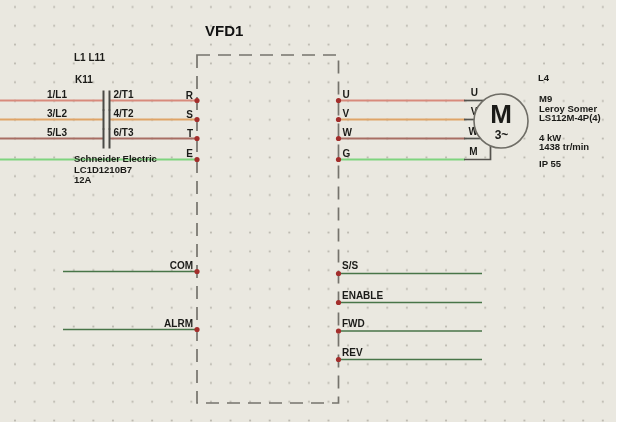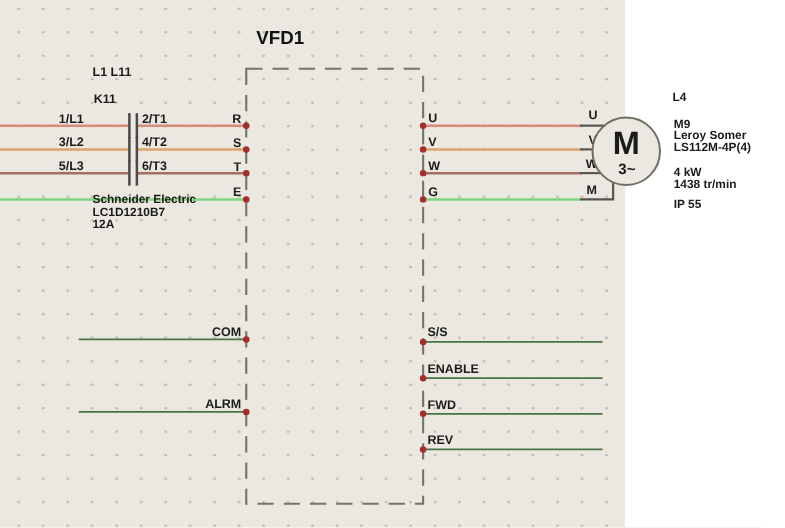--- a/index.html
+++ b/index.html
@@ -1,18 +1,18 @@
 <!DOCTYPE html>
 <html><head>
 <meta charset="utf-8">
 <style>
   html,body{margin:0;padding:0;}
   body{width:628px;height:422px;overflow:hidden;}
   .canvas{
-    position:relative;width:500px;height:422px;
+    position:relative;width:616px;height:422px;
     background-color:#eae8e0;
     background-image:radial-gradient(circle,#bcb9b0 0.8px,transparent 1.3px);
     background-size:19.6px 18.8px;
     background-position:5.2px -2.4px;
   }
   svg{position:absolute;left:0;top:0;}
   text{
     font-family:"Liberation Sans","DejaVu Sans",sans-serif;
     fill:#1b1b18;
     font-size:10px;

